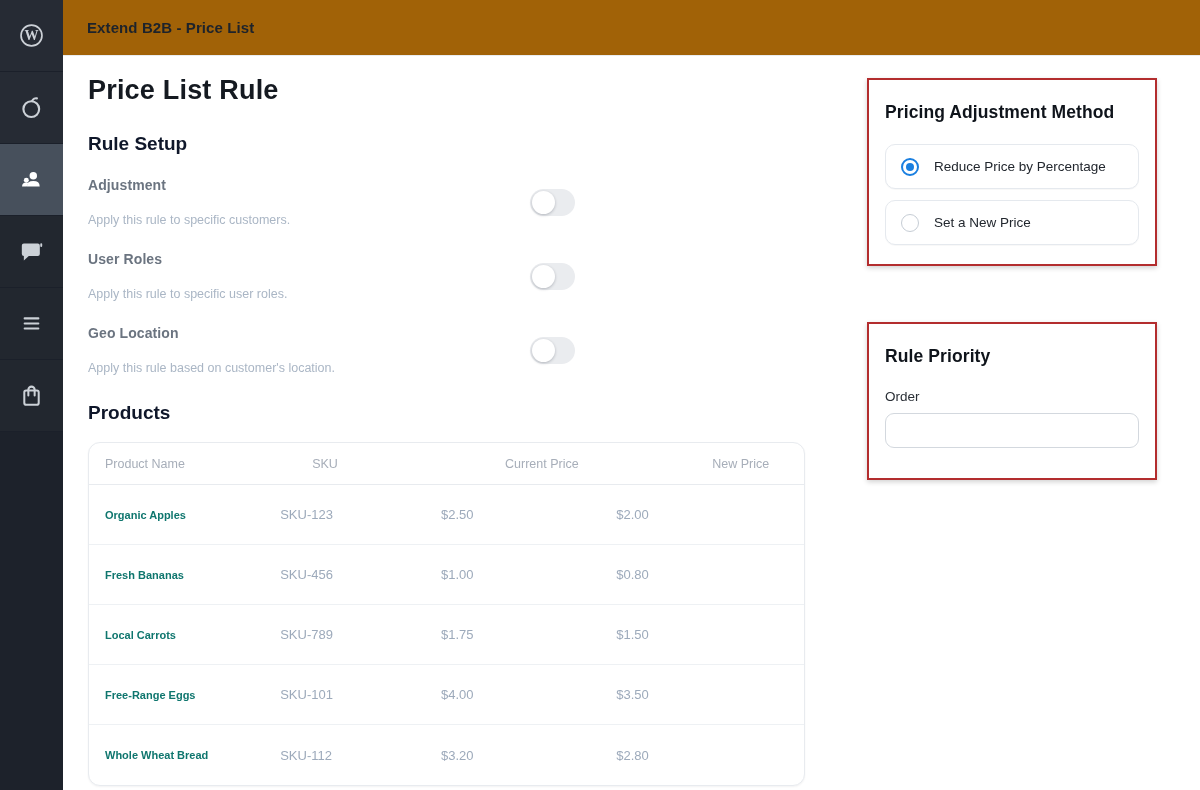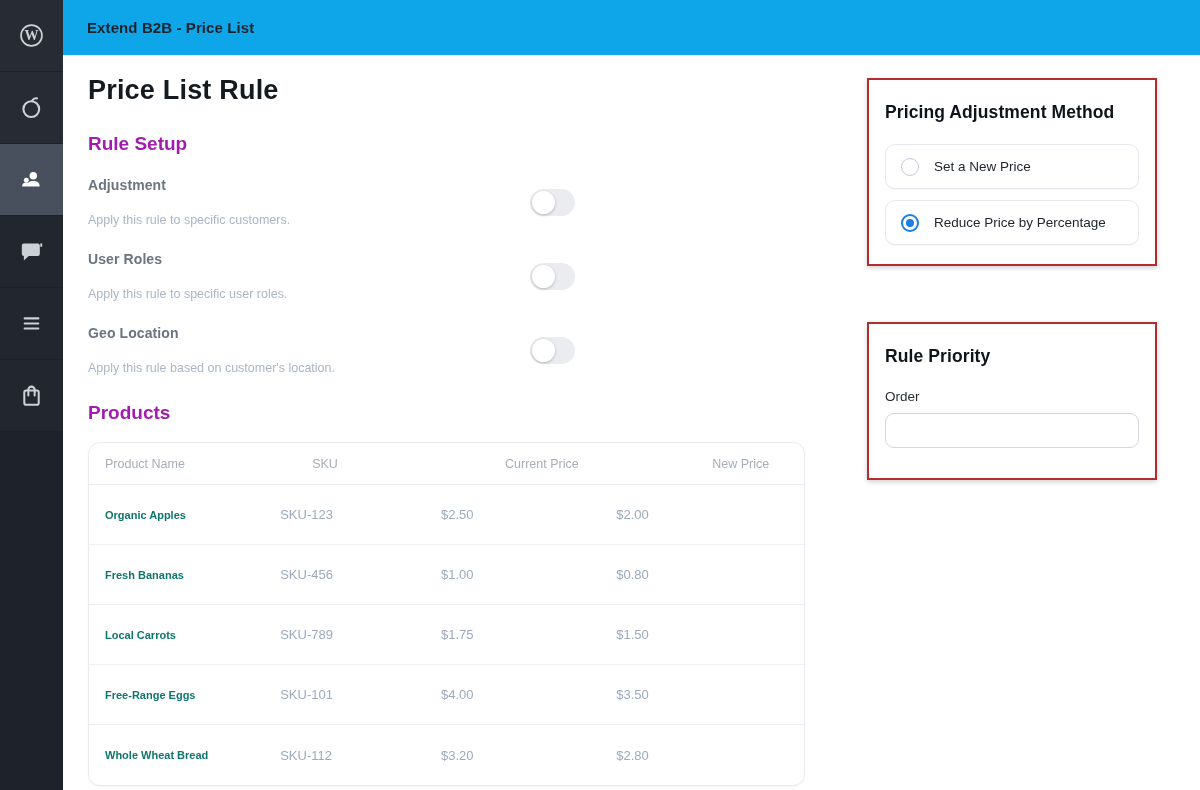--- a/index.html
+++ b/index.html
@@ -18,32 +18,32 @@
     width:63px; height:72px; display:flex; align-items:center; justify-content:center;
     background:#262b34; border-bottom:1px solid #1b202a; cursor:pointer; color:#ccd1d7;
   }
   .sb-item.dim { background:#22272f; }
   .sb-item.active { background:#47505c; color:#ffffff; }
   .sb-icon { width:27px; height:27px; display:block; }
 
   
   .topbar {
     position:absolute; left:63px; top:0; right:0; height:56px;
-    background:#0ea5e9; border-bottom:1px solid #e9ecef;
+    background:#a16207; border-bottom:1px solid #e9ecef;
     display:flex; align-items:center; padding-left:24px;
   }
   .topbar-title { font-size:15px; font-weight:bold; color:#1d232b; letter-spacing:.1px; }
 
   
   .main { position:absolute; left:63px; top:56px; width:760px; }
   .page-title {
     margin:19px 0 0 25px; font-size:27px; font-weight:bold; color:#151a21; letter-spacing:.2px;
   }
   .section-h {
-    margin:27px 0 0 25px; font-size:19px; font-weight:bold; color:#a21caf;
+    margin:27px 0 0 25px; font-size:19px; font-weight:bold; color:#0f172a;
   }
 
   .rule-rows { margin:22px 0 0 25px; width:487px; }
   .rule-row {
     display:flex; align-items:center; justify-content:space-between; margin-bottom:24px;
   }
   .rule-label { font-size:14px; font-weight:bold; color:#6b7480; letter-spacing:.1px; }
   .rule-desc  { font-size:12.5px; color:#aab6c5; margin-top:20px; }
 
   .toggle {
@@ -229,27 +229,27 @@
       <div class="cell num">SKU-112</div>
       <div class="cell num">$3.20</div>
       <div class="cell num">$2.80</div>
     </div>
   </div>
 </main>
 
 <section class="panel panel-1">
   <h3 class="panel-h">Pricing Adjustment Method</h3>
   <div class="opt-list">
+    <div class="opt-card selected">
+      <span class="radio"></span>
+      <span class="opt-label">Reduce Price by Percentage</span>
+    </div>
     <div class="opt-card">
       <span class="radio"></span>
       <span class="opt-label">Set a New Price</span>
-    </div>
-    <div class="opt-card selected">
-      <span class="radio"></span>
-      <span class="opt-label">Reduce Price by Percentage</span>
     </div>
   </div>
 </section>
 
 <section class="panel panel-2">
   <h3 class="panel-h">Rule Priority</h3>
   <div class="order-label">Order</div>
   <input class="order-input" type="text" value="" style="">
 </section>
 

